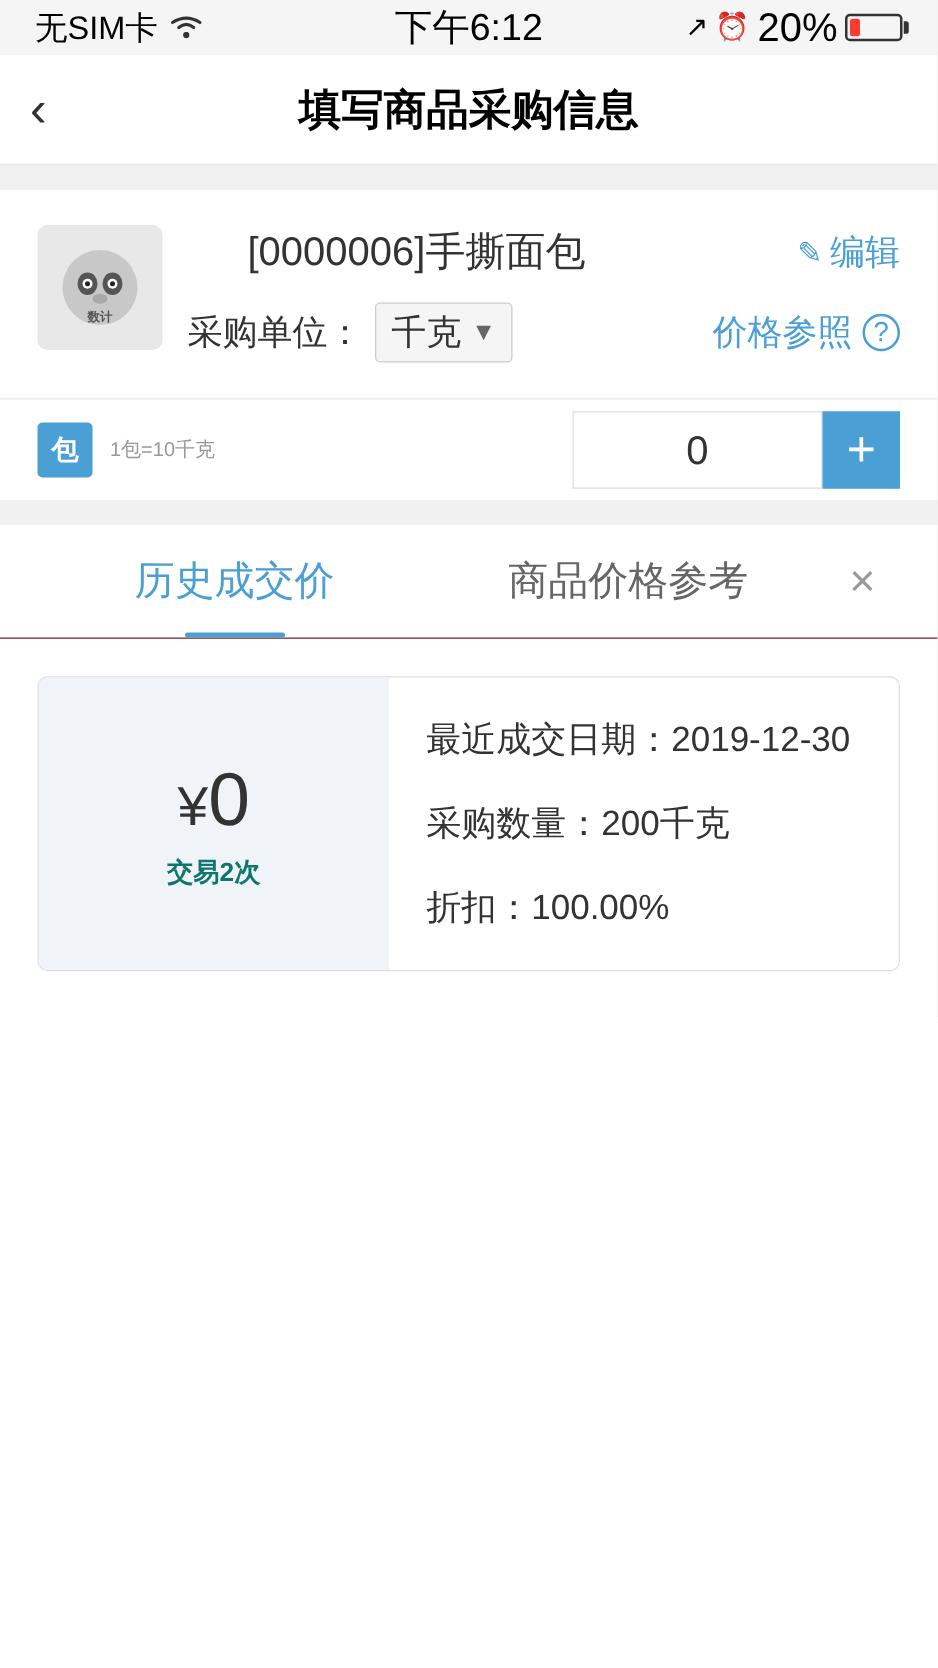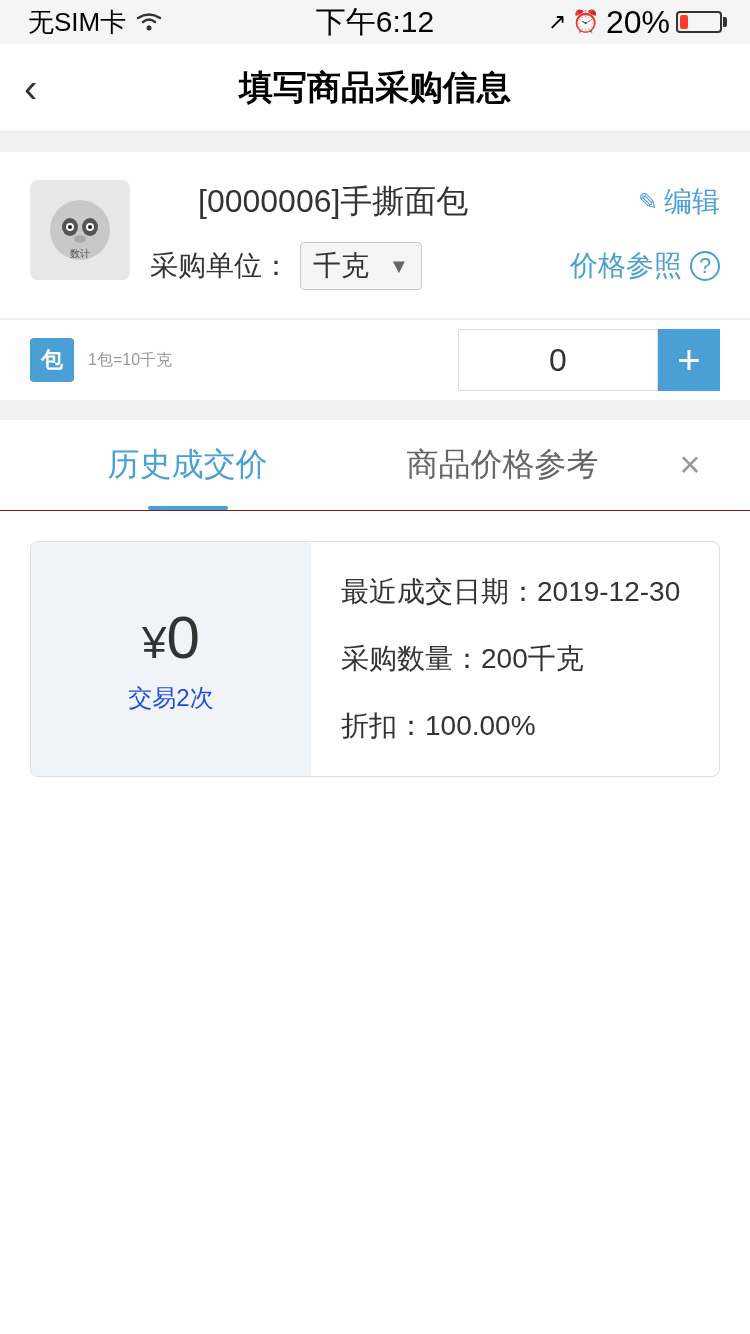--- a/index.html
+++ b/index.html
@@ -109,20 +109,21 @@
     }
     .product-icon {
       width: 100px;
       height: 100px;
       background: #e8e8e8;
       border-radius: 8px;
       display: flex;
       align-items: center;
       justify-content: center;
       flex-shrink: 0;
+      font-weight: bold;
     }
     .owl-icon {
       width: 70px;
       height: 70px;
       position: relative;
     }
     .product-info {
       flex: 1;
     }
     .product-title-row {
@@ -159,21 +160,21 @@
     }
     .unit-select {
       display: flex;
       align-items: center;
       border: 1px solid #ccc;
       border-radius: 4px;
       padding: 4px 12px;
       font-size: 28px;
       color: #333;
       background: #f5f5f5;
-      gap: 20px;
+      gap: 8px;
       text-align: right;
     }
     .unit-select-arrow {
       font-size: 20px;
       color: #666;
     }
     .price-ref-btn {
       display: flex;
       align-items: center;
       gap: 8px;
@@ -318,23 +319,24 @@
       align-items: center;
       justify-content: center;
       padding: 40px 20px;
     }
     .price-amount {
       font-size: 60px;
       font-weight: 500;
       color: #333;
     }
     .price-count {
-      font-size: 24px;
-      color: #1d4ed8;
+      font-size: 21px;
+      color: #0f766e;
       margin-top: 10px;
+      font-weight: bold;
     }
     .price-right {
       flex: 1;
       padding: 30px 30px;
       display: flex;
       flex-direction: column;
       justify-content: center;
       gap: 28px;
     }
     .price-detail-row {

